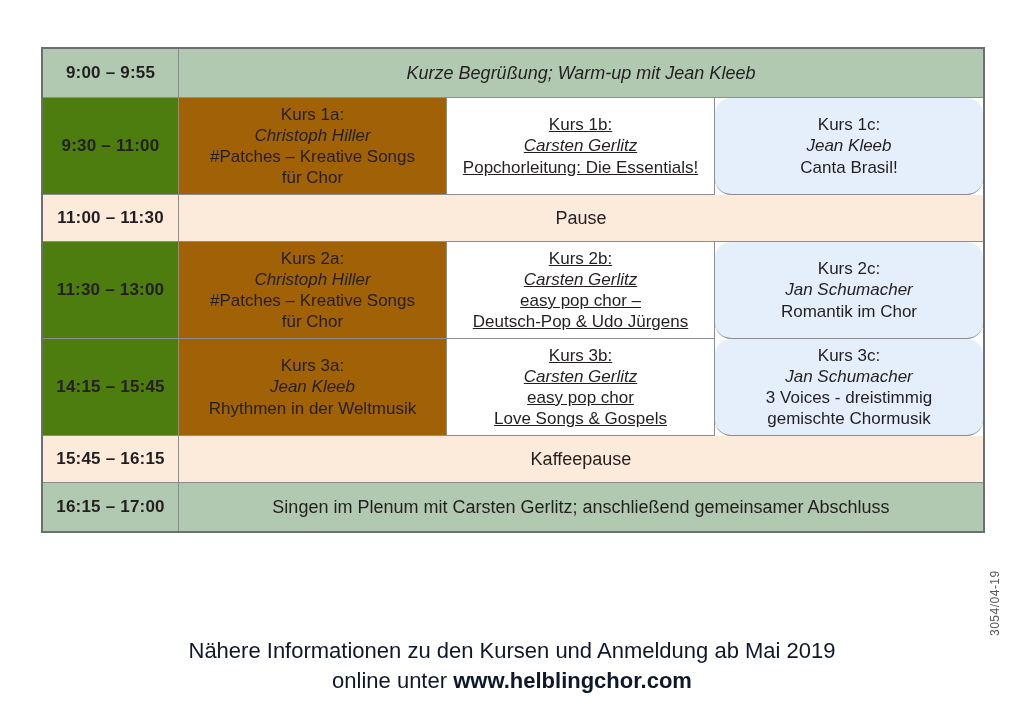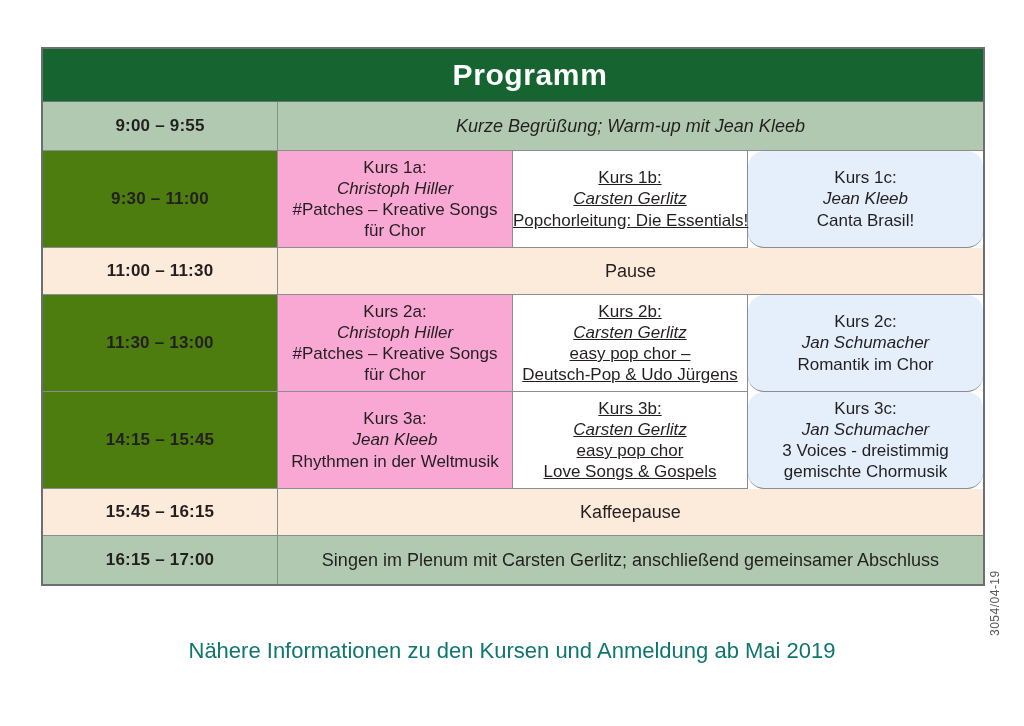--- a/index.html
+++ b/index.html
@@ -72,21 +72,21 @@
     background: #4d7c0f;
     letter-spacing: 0.2px;
   }
   .col-a { width: 276px; }
   .col-b { width: 303px; text-decoration: underline; }
   .col-c { width: 230px; border-radius: 16px; }
 
   .row-green td { background: #b1c9b1; }
   .row-beige td { background: #fceada; }
 
-  .cell-yellow { background: #f9a8d4; }
+  .cell-yellow { background: #a16207; }
   .cell-white  { background: #ffffff; }
   .cell-blue   { background: #e4effb; }
 
   .full {
     font-size: 18px;
   }
   .full.italic { font-style: italic; }
 
   .h-green  { height: 48px; }
   .h-beige  { height: 46px; }
@@ -101,21 +101,21 @@
 
   
   .footer {
     position: absolute;
     left: 0;
     top: 636px;
     width: 1024px;
     text-align: center;
     font-size: 22px;
     line-height: 1.35;
-    color: #0f766e;
+    color: #0f172a;
   }
   .footer .l2 b { font-weight: bold; }
 
   
   .sidecode {
     position: absolute;
     left: 986px;
     top: 546px;
     width: 22px;
     height: 90px;
@@ -134,25 +134,20 @@
     text-align: left;
   }
 </style>
 </head>
 <body>
 
 <div class="page">
 
   <table class="schedule">
     <tbody>
-      <tr>
-        <td class="hdr-cell" colspan="4">
-          <span class="hdr-title">Programm</span>
-        </td>
-      </tr>
 
     <tr class="row-green">
           <td class="time h-green">9:00 – 9:55</td>
           <td colspan="3" class="full italic">Kurze Begrüßung; Warm-up mit Jean Kleeb</td>
         </tr>
         <tr>
           <td class="time h-course">9:30 – 11:00</td>
           <td class="course h-course col-a cell-yellow">
             <span class="ln">Kurs 1a:</span>
             <span class="ln presenter">Christoph Hiller</span>
@@ -220,19 +215,20 @@
         </tr>
         <tr class="row-green">
           <td class="time h-green">16:15 – 17:00</td>
           <td colspan="3" class="full">Singen im Plenum mit Carsten Gerlitz; anschließend gemeinsamer Abschluss</td>
         </tr>
       </tbody>
   </table>
 
   <div class="footer">
     <div class="l1">Nähere Informationen zu den Kursen und Anmeldung ab Mai 2019</div>
+    <div class="l2"><span>online unter </span><b>www.helblingchor.com</b></div>
   </div>
 
   <div class="sidecode">
     <span class="sidecode-inner">3054/04-19</span>
   </div>
 
 </div>
 
 </body></html>

